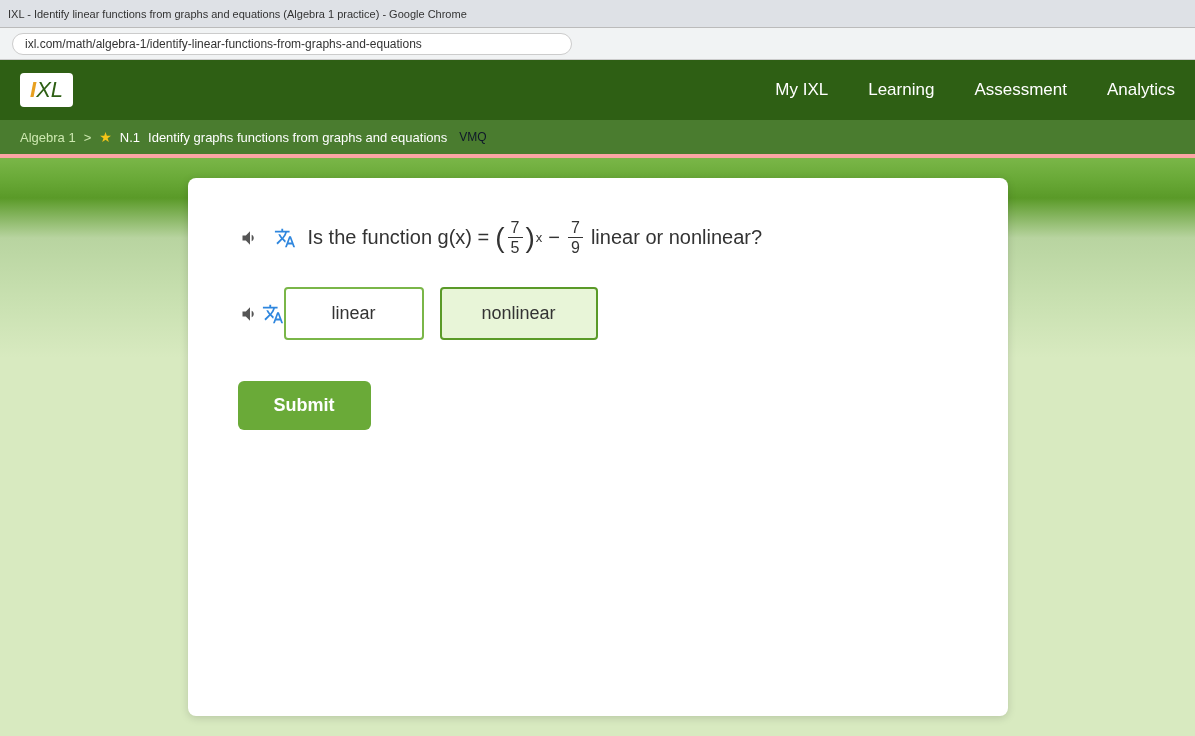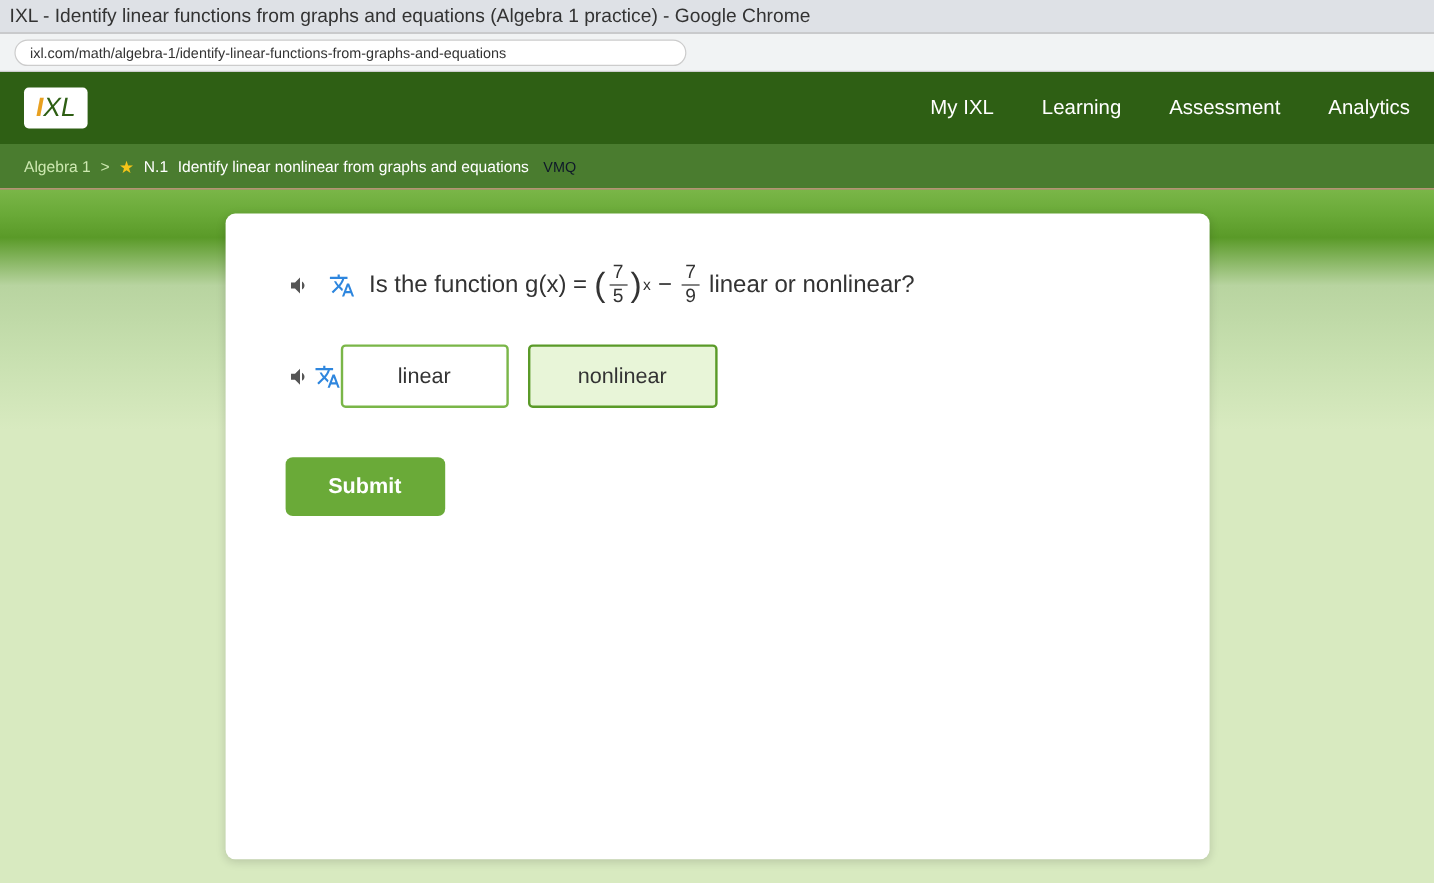--- a/index.html
+++ b/index.html
@@ -15,21 +15,21 @@
     
     .browser-titlebar {
       background: #dee1e6;
       height: 28px;
       display: flex;
       align-items: center;
       padding: 0 8px;
       border-bottom: 1px solid #bbb;
     }
     .browser-titlebar-text {
-      font-size: 16px;
+      font-size: 11px;
       color: #333;
     }
     .browser-addressbar {
       background: #f1f3f4;
       height: 32px;
       display: flex;
       align-items: center;
       padding: 0 12px;
       border-bottom: 1px solid #ccc;
     }
@@ -86,21 +86,21 @@
     }
 
     
     .breadcrumb-bar {
       background: #4a7c2f;
       height: 38px;
       display: flex;
       align-items: center;
       padding: 0 20px;
       gap: 8px;
-      border-bottom: 1px solid #fca5a5;
+      border-bottom: 4px solid #fca5a5;
     }
     .breadcrumb-text {
       color: #cde8b0;
       font-size: 13px;
     }
     .breadcrumb-sep {
       color: #cde8b0;
       font-size: 13px;
     }
     .breadcrumb-star {
@@ -270,21 +270,21 @@
     <a class="ixl-nav-item">Assessment</a>
     <a class="ixl-nav-item">Analytics</a>
   </nav>
 </div>
 
 <div class="breadcrumb-bar">
   <span class="breadcrumb-text">Algebra 1</span>
   <span class="breadcrumb-sep">&gt;</span>
   <span class="breadcrumb-star">★</span>
   <span class="breadcrumb-current">N.1</span>
-  <span class="breadcrumb-current">Identify linear nonlinear from graphs and equations</span>
+  <span class="breadcrumb-current">Identify graphs functions from graphs and equations</span>
   <span class="breadcrumb-vmq">VMQ</span>
 </div>
 
 <div class="main-content">
   <div class="question-card">
 
     
     <div class="question-row">
 
       <button class="audio-btn" title="Read aloud">

